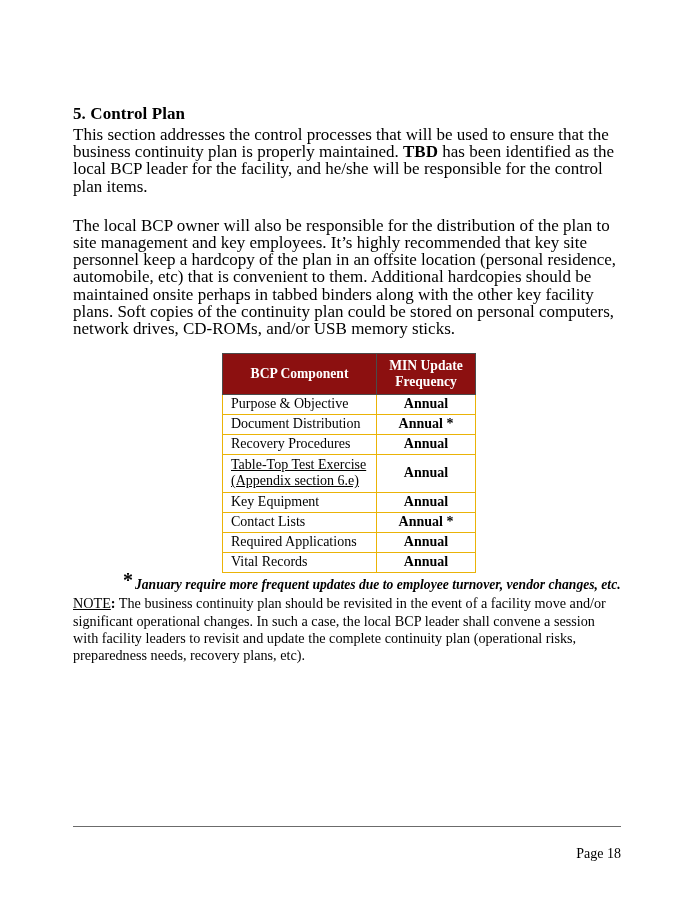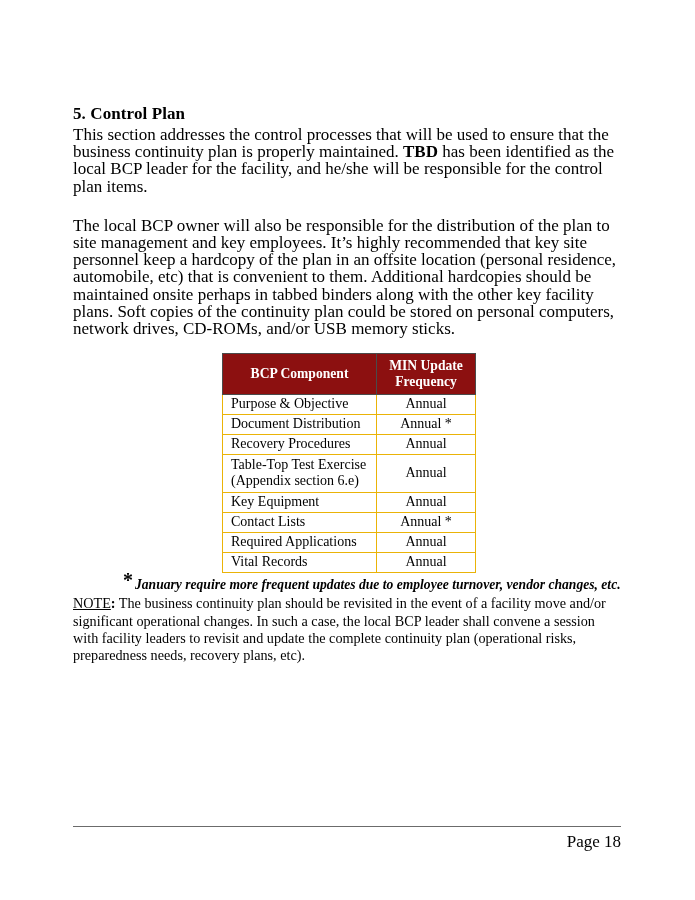--- a/index.html
+++ b/index.html
@@ -74,28 +74,28 @@
   table.bcp-table td {
     font-size: 14px;
     line-height: 16px;
     border: 1px solid #eab308;
     padding: 1px 4px 2px 8px;
     vertical-align: middle;
     height: 16px;
   }
   table.bcp-table td.freq {
     text-align: center;
-    font-weight: normal;
+    font-weight: bold;
     padding-left: 4px;
   }
   table.bcp-table td.two-line {
     padding-top: 2px;
     padding-bottom: 3px;
   }
-  table.bcp-table td.two-line span { display: block; }
+  table.bcp-table td.two-line span { display: block; text-decoration: underline; }
 
   
   .footnote {
     font-size: 13.6px;
     line-height: 16px;
     font-weight: bold;
     font-style: italic;
     margin: 4px 0 0 0;
     padding-left: 50px;
   }
@@ -125,23 +125,23 @@
     top: 826px;
     width: 548px;
   }
   .footer-rule {
     border-top: 1.6px solid #6b6b6b;
     width: 100%;
     height: 0;
   }
   .footer-text {
     text-align: right;
-    font-size: 17px;
+    font-size: 14px;
     line-height: 14px;
-    margin-top: 8px;
+    margin-top: 20px;
   }
 </style>
 </head>
 <body>
 
 <div class="page">
 
   <div class="content">
 
     <h1 class="section-title">5. Control Plan</h1>

